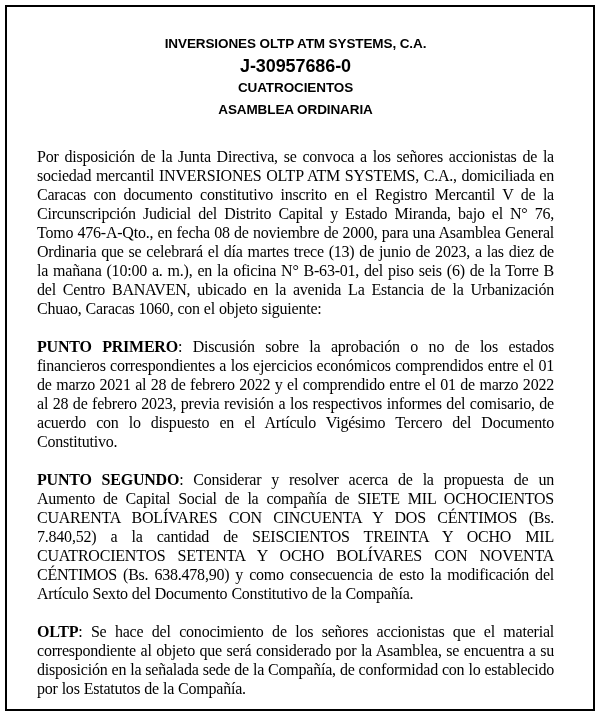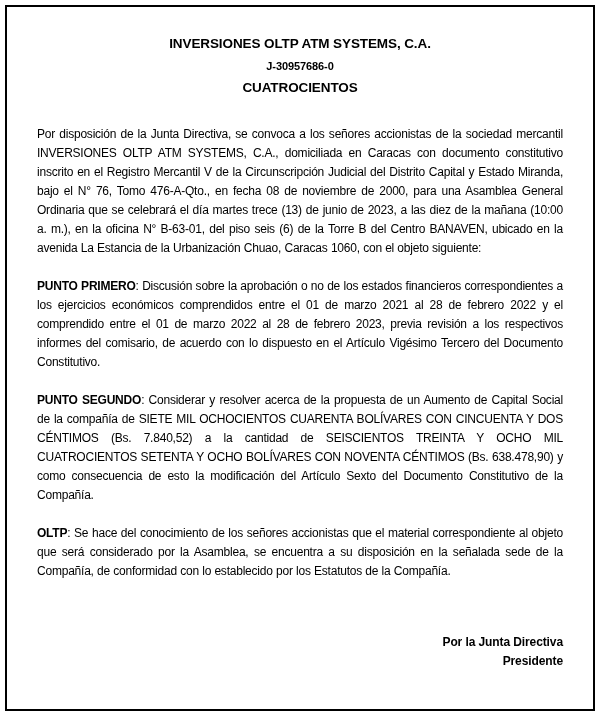--- a/index.html
+++ b/index.html
@@ -9,43 +9,44 @@
     background: #ffffff;
     font-family: "Liberation Sans", sans-serif;
     color: #000000;
   }
   .page {
     width: 590px;
     height: 706px;
     margin: 5px;
     border: 2px solid #000000;
     background: #ffffff;
-    padding: 26px 30px 20px 30px;
+    padding: 26px 39px 20px 30px;
     overflow: hidden;
   }
   .header-block {
     text-align: center;
     margin-bottom: 26px;
   }
   .header-line {
     font-weight: bold;
     font-size: 13.5px;
     line-height: 22px;
     letter-spacing: -0.1px;
   }
   .header-line.rif {
-    font-size: 11px;
+    font-size: 18px;
   }
   .para {
     text-align: justify;
-    font-size: 12px;
+    font-size: 16px;
     line-height: 19px;
     letter-spacing: -0.22px;
     margin-bottom: 19px;
     word-spacing: 0.2px;
+    font-family: Liberation Serif, serif;
   }
   .para .lead {
     font-weight: bold;
   }
   .signature-block {
     text-align: right;
     margin-top: 52px;
   }
   .signature-line {
     font-weight: bold;
@@ -56,20 +57,21 @@
 </style>
 </head>
 <body>
 
 <div class="page">
 
   <div class="header-block">
     <div class="header-line">INVERSIONES OLTP ATM SYSTEMS, C.A.</div>
     <div class="header-line rif">J-30957686-0</div>
     <div class="header-line">CUATROCIENTOS</div>
+    <div class="header-line">ASAMBLEA ORDINARIA</div>
   </div>
 
   <p class="para">
     <span>Por disposición de la Junta Directiva, se convoca a los señores accionistas de la sociedad mercantil INVERSIONES OLTP ATM SYSTEMS, C.A., domiciliada en Caracas con documento constitutivo inscrito en el Registro Mercantil V de la Circunscripción Judicial del Distrito Capital y Estado Miranda, bajo el N° 76, Tomo 476-A-Qto., en fecha 08 de noviembre de 2000, para una Asamblea General Ordinaria que se celebrará el día martes trece (13) de junio de 2023, a las diez de la mañana (10:00 a. m.), en la oficina N° B-63-01, del piso seis (6) de la Torre B del Centro BANAVEN, ubicado en la avenida La Estancia de la Urbanización Chuao, Caracas 1060, con el objeto siguiente:</span>
   </p>
 
   <p class="para">
     <span class="lead">PUNTO PRIMERO</span><span>: Discusión sobre la aprobación o no de los estados financieros correspondientes a los ejercicios económicos comprendidos entre el 01 de marzo 2021 al 28 de febrero 2022 y el comprendido entre el 01 de marzo 2022 al 28 de febrero 2023, previa revisión a los respectivos informes del comisario, de acuerdo con lo dispuesto en el Artículo Vigésimo Tercero del Documento Constitutivo.</span>
   </p>
 

